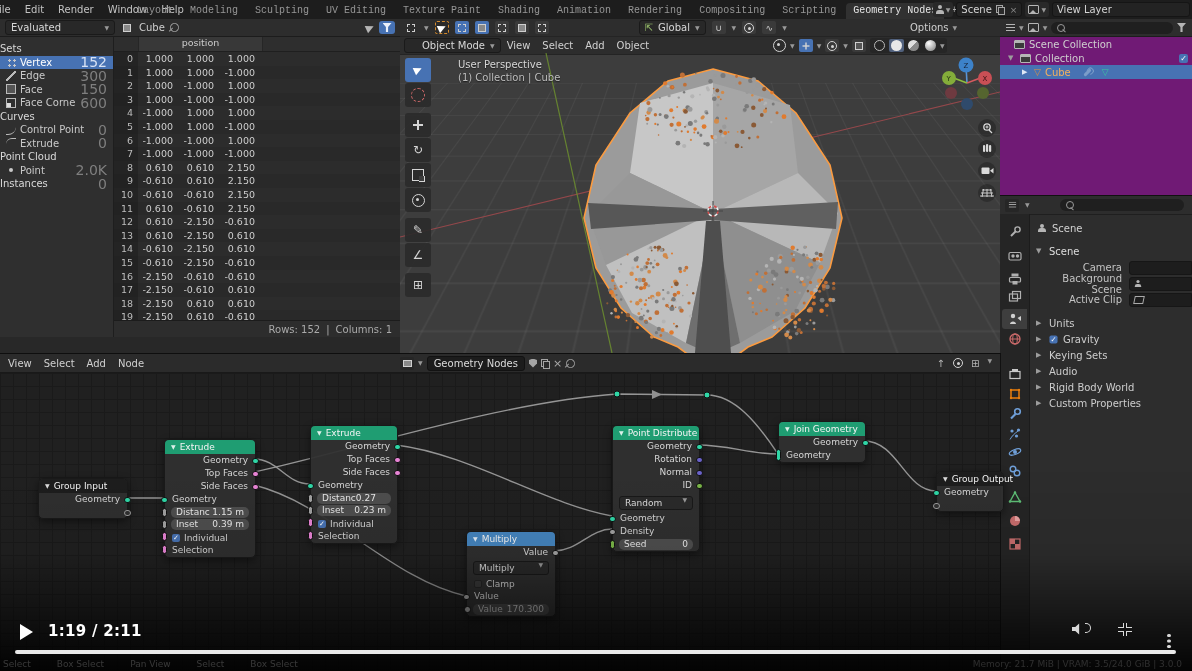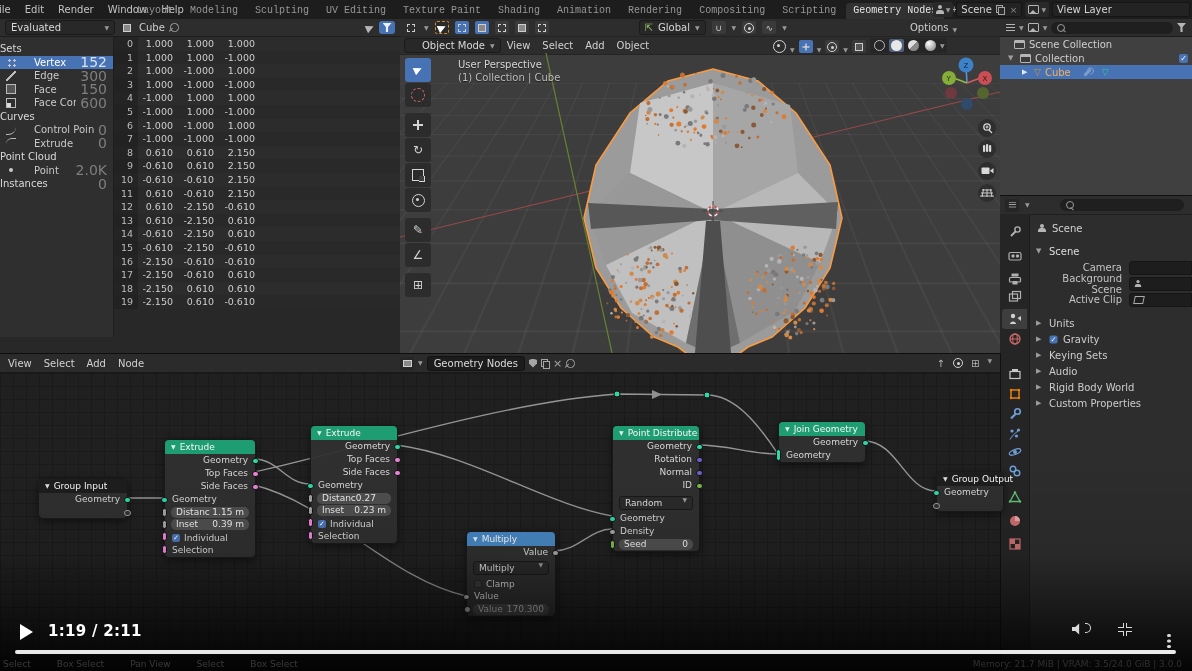--- a/index.html
+++ b/index.html
@@ -45,21 +45,21 @@
   #spreadsheet{position:absolute;left:0;top:19px;width:400px;height:334px;background:#282828;border-right:1px solid #111;}
   .ss-header{height:17px;background:#2d2d2d;border-bottom:1px solid #1c1c1c;display:flex;align-items:center;gap:5px;padding:0 5px;}
   .dd{display:flex;align-items:center;gap:5px;background:#282828;border:1px solid #1a1a1a;border-radius:3px;height:13px;padding:0 5px;color:#d8d8d8}
   .ss-header .spacer{flex:1}
   .funnel-btn{width:16px;height:13px;border-radius:3px;background:#4772b3;display:flex;align-items:center;justify-content:center}
   .funnel-btn .i-funnel{background:#eaf0fa}
   .ss-body{display:flex;height:300px;}
   .ss-side{width:114px;background:#2f2f2f;border-right:1px solid #1e1e1e;padding-top:5px;box-sizing:border-box}
   .tr-row{height:13.5px;display:flex;align-items:center;gap:4px;padding:0 6px;color:#c9c9c9}
   .tr-row .lbl{flex:1;white-space:nowrap;overflow:hidden;margin-left:-6px}
-  .tr-row.leaf .lbl{margin-left:14px}
+  .tr-row.leaf .lbl{margin-left:0}
   .tr-row .cnt{color:#7f7f7f;font-size:14px}
   .tr-row.sel{background:#4772b3;color:#fff}
   .tr-row.sel .cnt{color:#d7e2f5}
   .tr-row.grp{color:#d9d9d9}
   .ti{width:10px;height:10px;display:inline-block;flex:none}
   .ti.vertex{background-image:radial-gradient(#c9c9c9 1px,transparent 1.2px);background-size:5px 5px;background-position:1px 1px}
   .ti.edge{background:linear-gradient(135deg,transparent 44%,#bbb 44%,#bbb 56%,transparent 56%)}
   .ti.face{border:1px solid #bbb;background:#555;box-sizing:border-box}
   .ti.corner{border:1px solid #bbb;box-sizing:border-box;position:relative}
   .ti.corner::after{content:"";position:absolute;left:0;bottom:0;width:4px;height:4px;background:#ddd}
@@ -78,21 +78,21 @@
   .ss-row .fill{flex:1}
   .ss-footer{height:16px;background:#2d2d2d;border-top:1px solid #1c1c1c;display:flex;justify-content:flex-end;align-items:center;gap:6px;padding:0 8px;color:#aaa}
   
   #viewport{position:absolute;left:400px;top:19px;width:600px;height:334px;background:#3d3d3d;border-right:1px solid #111;}
   .vp-h1,.vp-h2{height:17px;background:#2d2d2d;display:flex;align-items:center;gap:6px;padding:0 4px;position:relative;border-bottom:1px solid #242424}
   .sqbtn{width:14px;height:13px;background:#3a3a3a;border-radius:2px;display:flex;align-items:center;justify-content:center;flex:none}
   .sqbtn.blue{background:#4772b3}
   .sqbtn.tool{background:#2a2a2a;border:1px dashed #d38a2e;box-sizing:border-box}
   .sqbtn .bx{width:6px;height:6px;border:1px dashed #cfcfcf}
   .sqbtn .bxs{width:6px;height:6px;border:1px solid #cfcfcf;background:#888}
-  .vp-h1 .right,.vp-h2 .right{position:absolute;display:flex;align-items:flex-end;gap:4px}
+  .vp-h1 .right,.vp-h2 .right{position:absolute;display:flex;align-items:center;gap:4px}
   .vp-h1 .right{left:510px}
   .vp-h2 .right{left:373px}
   .vp-menus{display:flex;gap:12px;color:#d0d0d0}
   .sphere{width:11px;height:11px;border-radius:50%;flex:none}
   .sp-wire{border:1.3px solid #b9b9b9;box-sizing:border-box;background:transparent}
   .sp-solid{background:#e8e8e8}
   .sp-mat{background:linear-gradient(135deg,#e0e0e0 50%,#8a8a8a 50%)}
   .sp-rend{background:radial-gradient(circle at 35% 30%,#fff,#777)}
   .spwrap{display:flex;align-items:center;gap:2px;background:#262626;border-radius:3px;padding:1px 2px}
   .spwrap .cell{padding:1px 2px;border-radius:2px;display:flex}
@@ -110,21 +110,21 @@
   .g-cursor{width:0;height:0;border-left:8px solid #fff;border-top:4.5px solid transparent;border-bottom:4.5px solid transparent;transform:rotate(-25deg)}
   .g-crc{width:12px;height:12px;border:1px dashed #d06a6a;border-radius:50%}
   .g-move{position:relative;width:12px;height:12px}
   .g-move::before{content:"";position:absolute;left:1px;top:5px;width:10px;height:2px;background:#d5d5d5}
   .g-move::after{content:"";position:absolute;left:5px;top:1px;width:2px;height:10px;background:#d5d5d5}
   .g-ring{width:11px;height:11px;border:1.4px solid #d5d5d5;border-radius:50%;position:relative}
   .g-ring::after{content:"";position:absolute;left:3px;top:3px;width:3px;height:3px;border-radius:50%;background:#d5d5d5}
   .g-scale{width:10px;height:10px;border:1px solid #d5d5d5;position:relative}
   .g-scale::after{content:"";position:absolute;right:-2px;bottom:-2px;width:5px;height:5px;background:#3d3d3d;border-right:1.5px solid #d5d5d5;border-bottom:1.5px solid #d5d5d5}
   
-  #outliner{position:absolute;left:1000px;top:19px;width:192px;height:176px;background:#404040;border-bottom:1px solid #111;}
+  #outliner{position:absolute;left:1000px;top:19px;width:192px;height:176px;background:#701a75;border-bottom:1px solid #111;}
   .ol-header{height:17px;background:#2d2d2d;border-bottom:1px solid #1c1c1c;display:flex;align-items:center;gap:4px;padding:0 6px}
   .searchbox{display:flex;align-items:center;gap:4px;background:#1f1f1f;border-radius:7px;height:12px;padding:0 6px;flex:1}
   .ol-row{height:14px;display:flex;align-items:center;gap:4px;padding:0 4px;color:#cfcfcf}
   .ol-row.sel{background:#4772b3;color:#fff}
   .ol-row .amber{color:#f3b05e}
   .ol-row .sp{flex:1}
   .tri-orange{color:#e0923f;font-size:9px}
   .tri-teal{color:#39c5a0;font-size:9px}
   
   #properties{position:absolute;left:1000px;top:196px;width:192px;height:475px;background:#2d2d2d;}
@@ -294,20 +294,24 @@
             <span class="ti point"></span>
             <span class="lbl">Point</span>
             <span class="cnt">2.0K</span>
           </div>
           <div class="tr-row grp">
             <span class="lbl">Instances</span>
             <span class="cnt">0</span>
           </div>
         </div>
       <div class="ss-table">
+        <div class="ss-colhead">
+          <span class="idxh"></span>
+          <span class="posh">position</span>
+        </div>
         <div class="ss-rows">
             <div class="ss-row">
               <span class="idx">0</span>
               <span class="c">1.000</span>
               <span class="c">1.000</span>
               <span class="c">1.000</span>
               <span class="fill"></span>
             </div>
             <div class="ss-row odd">
               <span class="idx">1</span>
@@ -436,20 +440,25 @@
               <span class="fill"></span>
             </div>
             <div class="ss-row odd">
               <span class="idx">19</span>
               <span class="c">-2.150</span>
               <span class="c">0.610</span>
               <span class="c">-0.610</span>
               <span class="fill"></span>
             </div>
           </div>
+        <div class="ss-footer">
+          <span>Rows: 152</span>
+          <span>|</span>
+          <span>Columns: 1</span>
+        </div>
       </div>
     </div>
   </div>
 
   <div id="viewport">
     <div class="vp-h1">
       <span class="sqbtn" style="background:#2d2d2d">
           <span class="bx"></span>
         </span>
         <span class="caret">▼</span>

